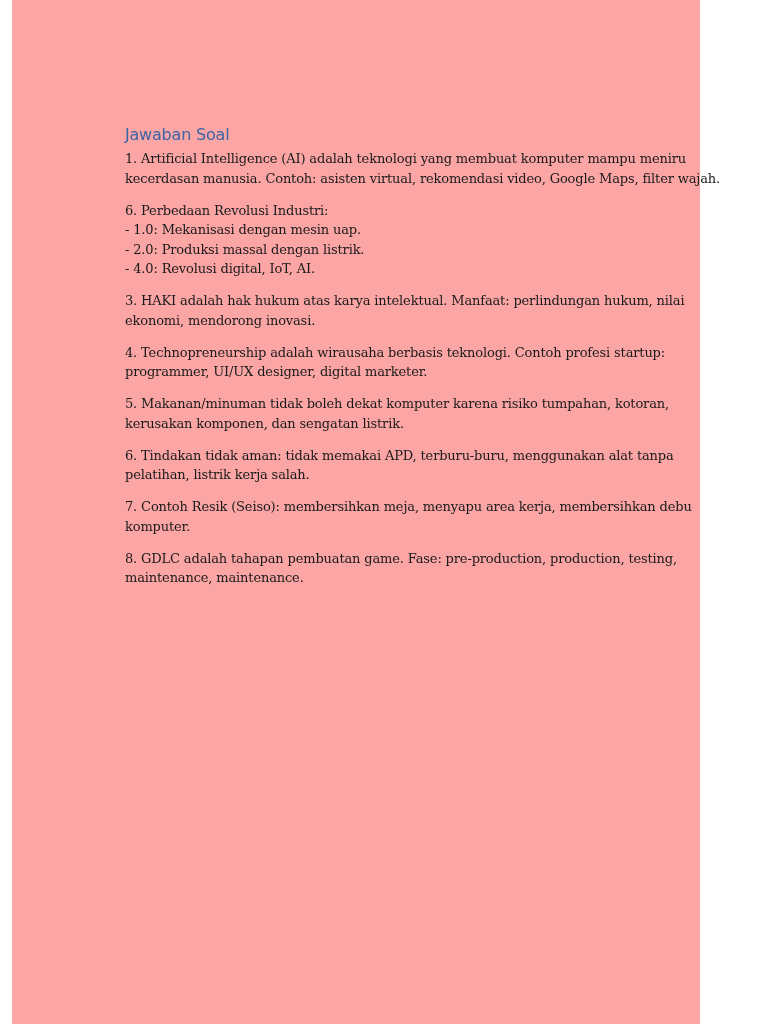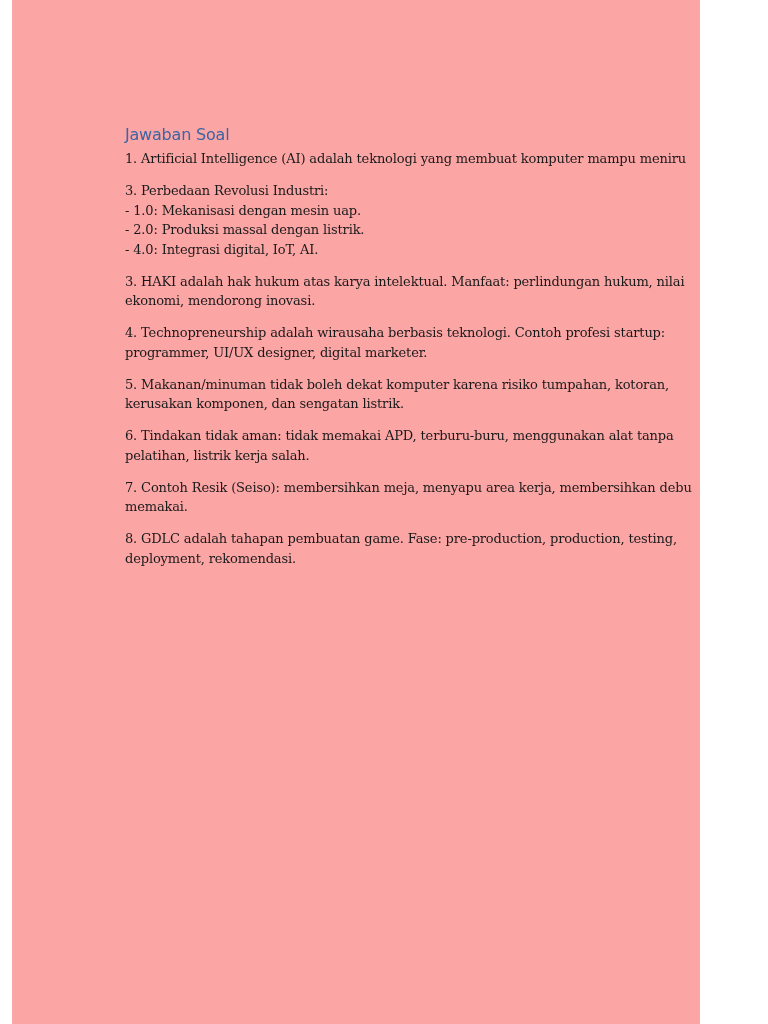--- a/index.html
+++ b/index.html
@@ -50,27 +50,28 @@
   </style>
 </head>
 <body>
 
 <div class="page">
   <div class="content">
     <h1 class="title">Jawaban Soal</h1>
 
     <p class="para">
       <span class="line">1. Artificial Intelligence (AI) adalah teknologi yang membuat komputer mampu meniru</span>
+      <span class="line">kecerdasan manusia. Contoh: asisten virtual, rekomendasi video, Google Maps, filter wajah.</span>
     </p>
 
     <p class="para">
-      <span class="line">3. Perbedaan Revolusi Industri:</span>
+      <span class="line">6. Perbedaan Revolusi Industri:</span>
       <span class="line">- 1.0: Mekanisasi dengan mesin uap.</span>
       <span class="line">- 2.0: Produksi massal dengan listrik.</span>
-      <span class="line">- 4.0: Integrasi digital, IoT, AI.</span>
+      <span class="line">- 4.0: Revolusi digital, IoT, AI.</span>
     </p>
 
     <p class="para">
       <span class="line">3. HAKI adalah hak hukum atas karya intelektual. Manfaat: perlindungan hukum, nilai</span>
       <span class="line">ekonomi, mendorong inovasi.</span>
     </p>
 
     <p class="para">
       <span class="line">4. Technopreneurship adalah wirausaha berbasis teknologi. Contoh profesi startup:</span>
       <span class="line">programmer, UI/UX designer, digital marketer.</span>
@@ -81,25 +82,25 @@
       <span class="line">kerusakan komponen, dan sengatan listrik.</span>
     </p>
 
     <p class="para">
       <span class="line">6. Tindakan tidak aman: tidak memakai APD, terburu-buru, menggunakan alat tanpa</span>
       <span class="line">pelatihan, listrik kerja salah.</span>
     </p>
 
     <p class="para">
       <span class="line">7. Contoh Resik (Seiso): membersihkan meja, menyapu area kerja, membersihkan debu</span>
-      <span class="line">memakai.</span>
+      <span class="line">komputer.</span>
     </p>
 
     <p class="para">
       <span class="line">8. GDLC adalah tahapan pembuatan game. Fase: pre-production, production, testing,</span>
-      <span class="line">deployment, rekomendasi.</span>
+      <span class="line">maintenance, maintenance.</span>
     </p>
 
 
     <p class="para">
     </p>
   </div>
 </div>
 
 </body></html>

